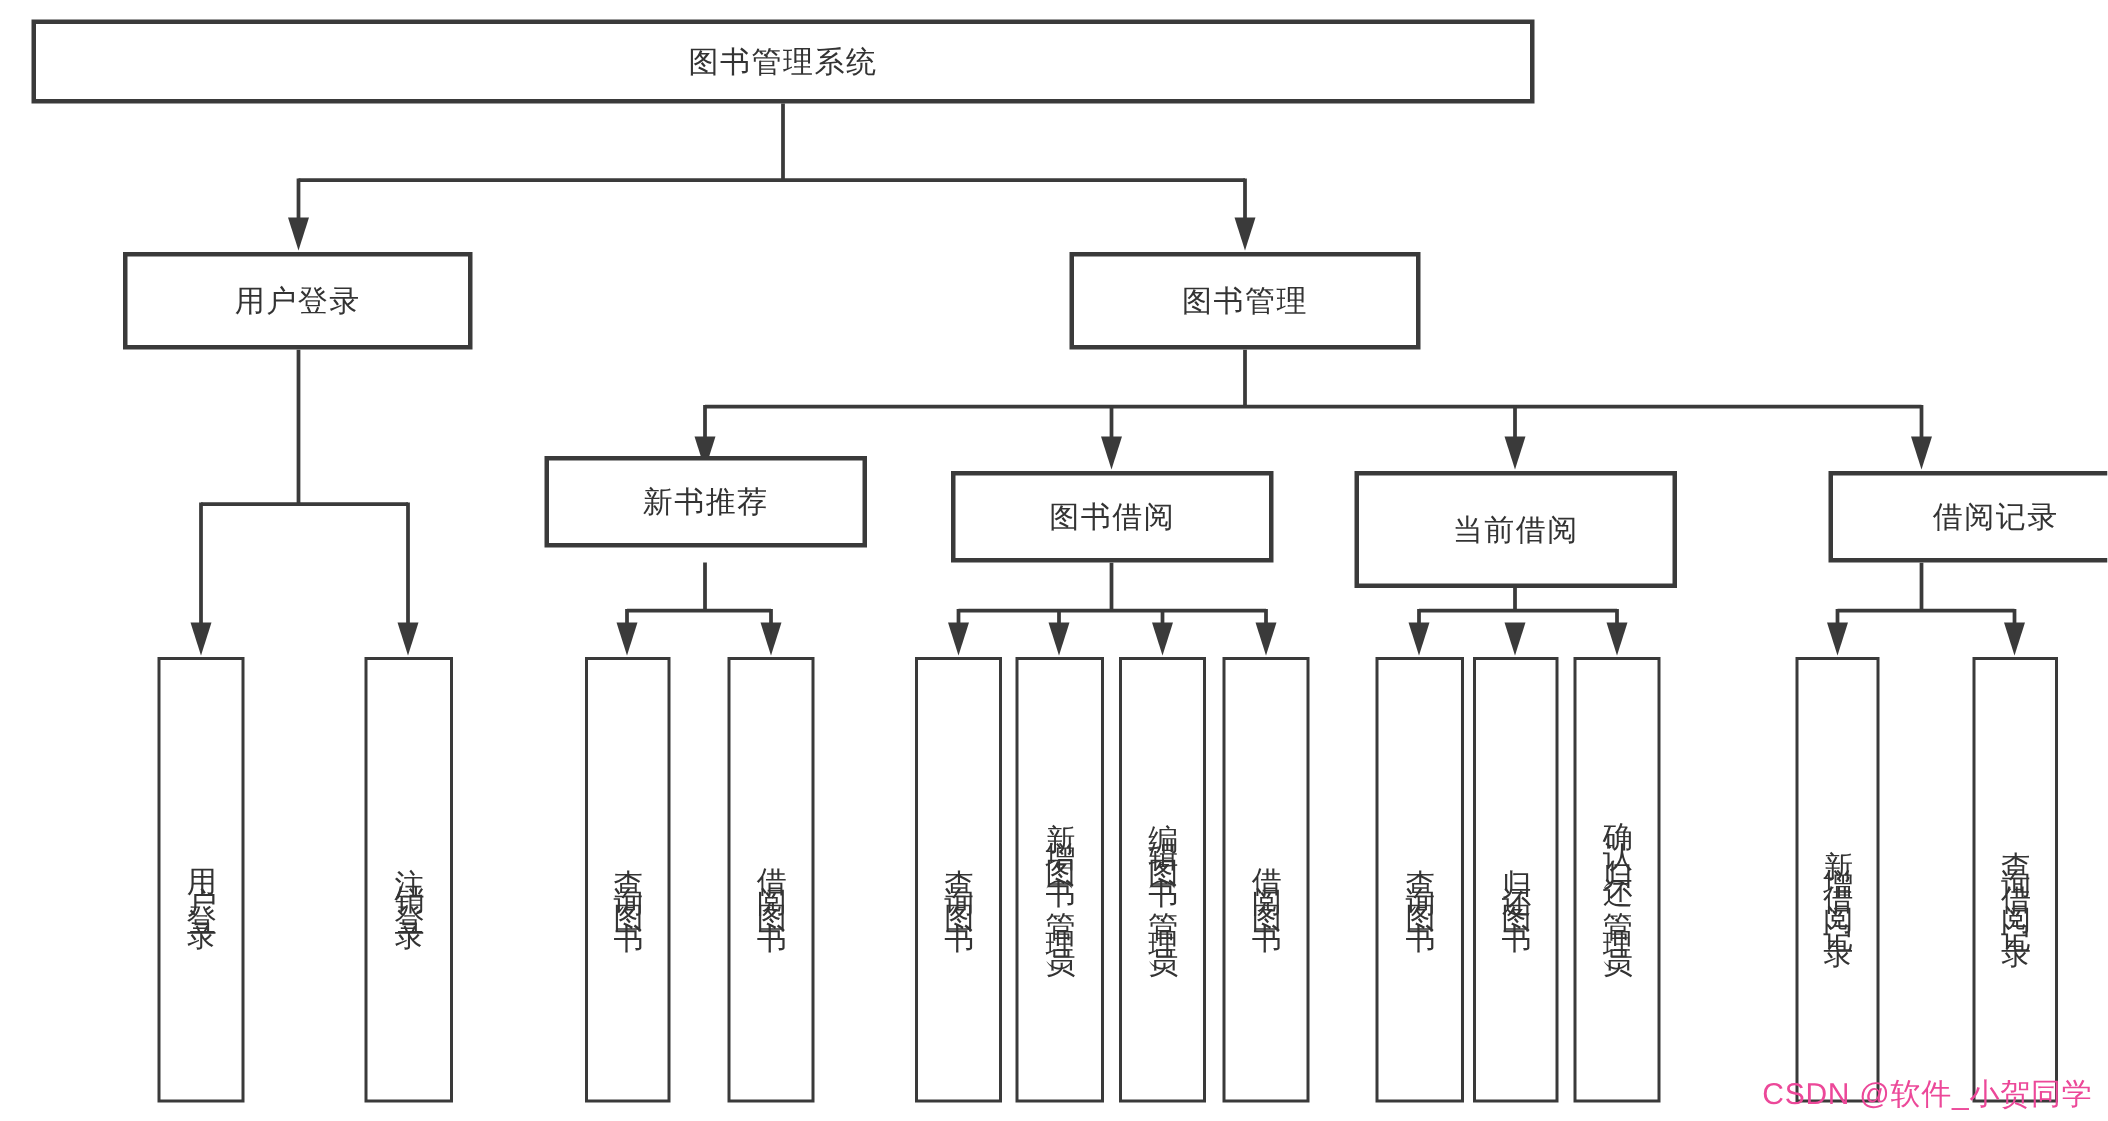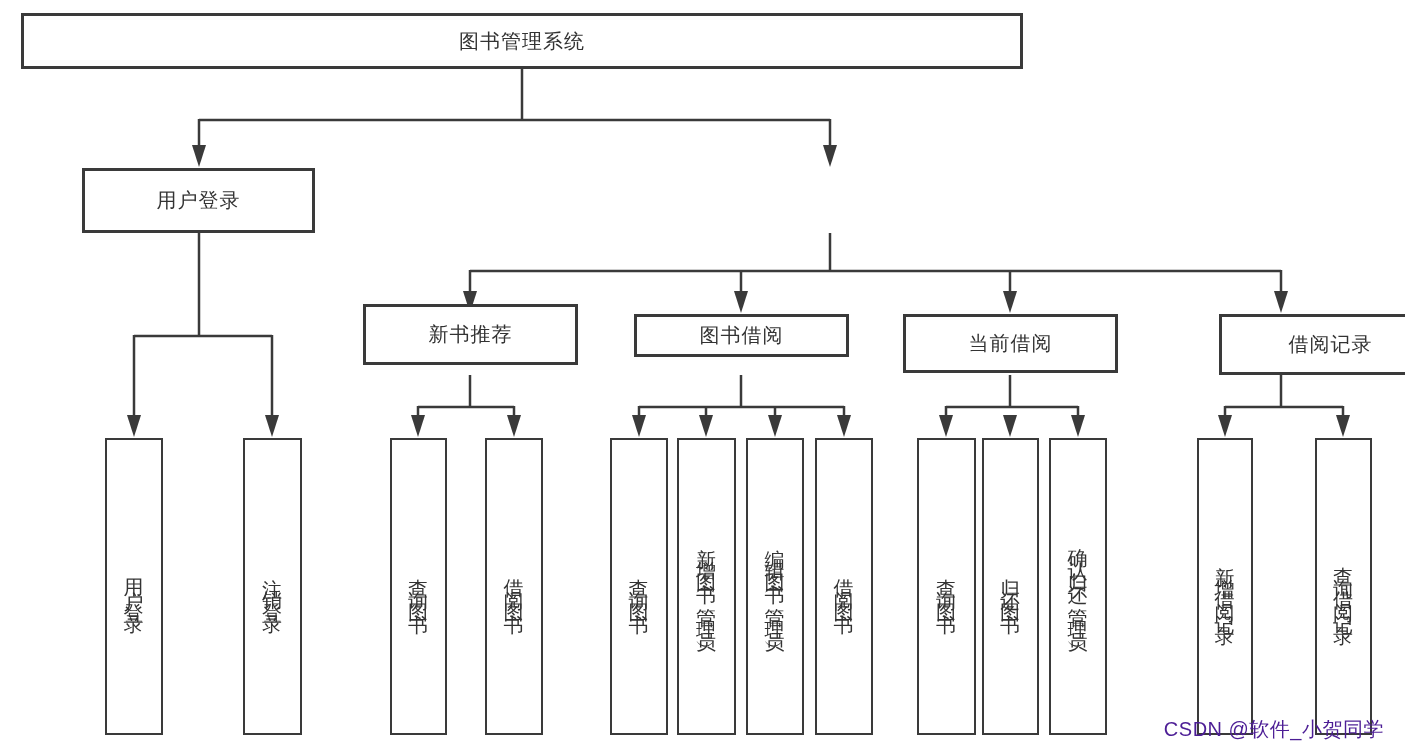--- a/index.html
+++ b/index.html
@@ -41,24 +41,24 @@
   .leaf .vtext {
     writing-mode: vertical-rl;
     text-orientation: mixed;
     font-size: 20px;
     letter-spacing: 12px;
     line-height: 1;
     color: #333333;
   }
   .watermark {
     position: absolute;
-    right: 21px;
+    right: 10px;
     bottom: 4px;
     font-size: 20px;
-    color: #4c1d95;
+    color: #ec4899;
     letter-spacing: 0.5px;
     pointer-events: none;
   }
 </style>
 </head>
 <body>
 
 <div id="stage">
 
   <svg id="connectors" viewBox="0 0 1405 747" xmlns="http://www.w3.org/2000/svg">
@@ -130,28 +130,31 @@
     </g>
   </svg>
 
   <div class="node" style="left:21px; top:13px; width:1002px; height:56px;justify-content:center;">
     <span>图书管理系统</span>
   </div>
 
   <div class="node" style="left:82px; top:168px; width:233px; height:65px;">
     <span>用户登录</span>
   </div>
+  <div class="node" style="left:713px; top:168px; width:234px; height:65px;">
+    <span>图书管理</span>
+  </div>
 
   <div class="node" style="left:363px; top:304px; width:215px; height:61px;">
     <span>新书推荐</span>
   </div>
-  <div class="node" style="left:634px; top:314px; width:215px; height:43px;">
+  <div class="node" style="left:634px; top:314px; width:215px; height:61px;">
     <span>图书借阅</span>
   </div>
-  <div class="node" style="left:903px; top:314px; width:215px; height:59px;">
+  <div class="node" style="left:903px; top:314px; width:215px; height:78px;">
     <span>当前借阅</span>
   </div>
   <div class="node" style="left:1173px; top:314px; width:223px; height:61px;margin-left:46px;">
     <span>借阅记录</span>
   </div>
 
   <div class="node leaf" style="left:105px; top:438px; width:58px; height:297px;">
     <span class="vtext">用户登录</span>
   </div>
   <div class="node leaf" style="left:243px; top:438px; width:59px; height:297px;">

